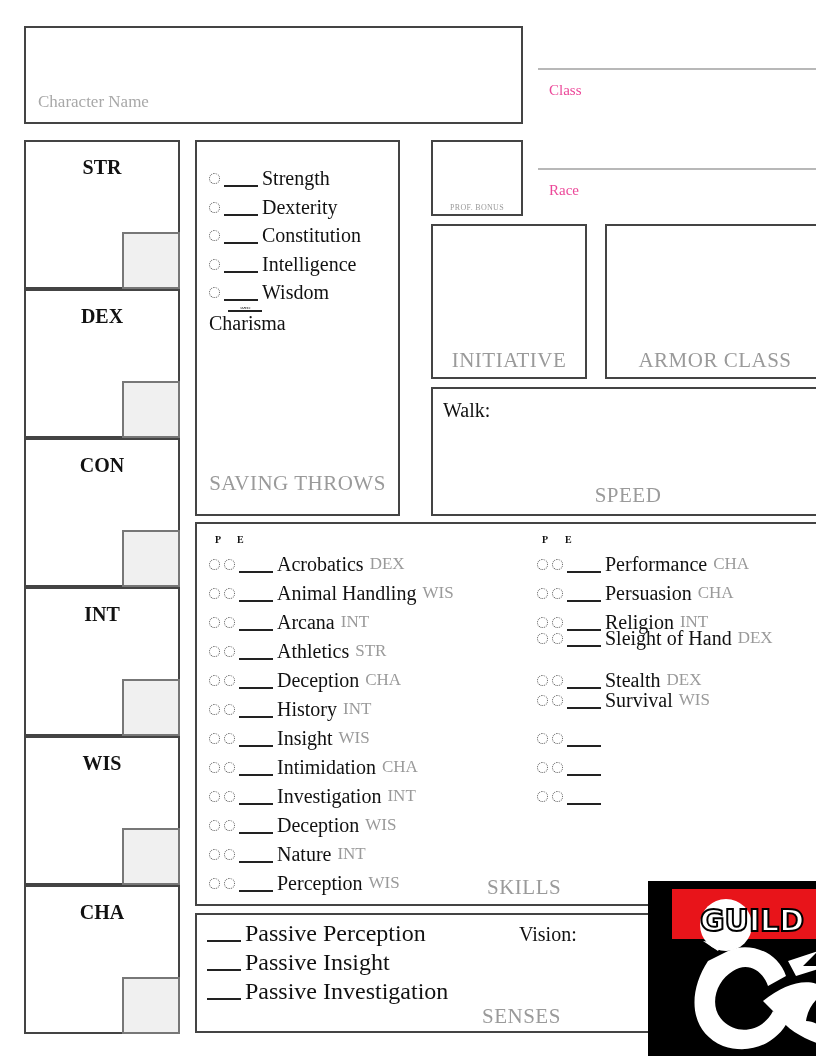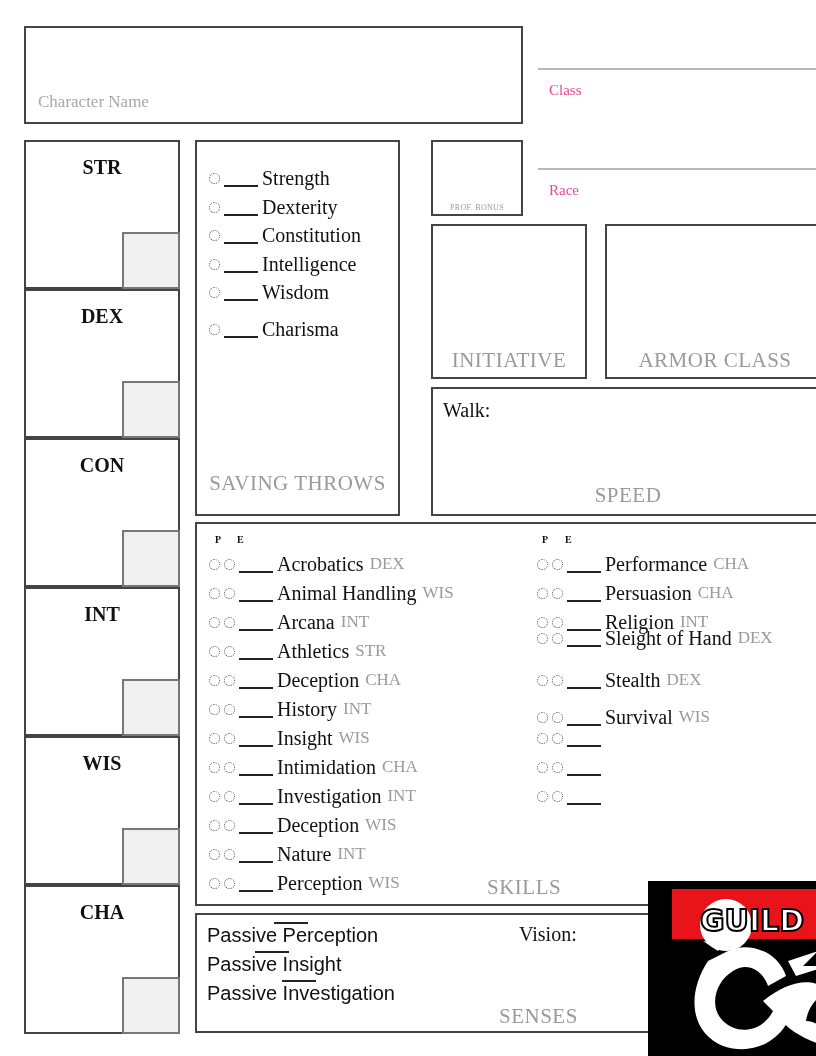--- a/index.html
+++ b/index.html
@@ -26,21 +26,21 @@
   #prof { left:431px; top:140px; width:92px; height:76px; }
   #prof .t { position:absolute; bottom:2px; left:0; right:0; text-align:center; font-size:8px; color:#9a9a9a; font-family:"Liberation Serif", serif; letter-spacing:0.3px; }
   #init { left:431px; top:224px; width:156px; height:155px; }
   #ac { left:605px; top:224px; width:220px; height:155px; }
   #speed { left:431px; top:387px; width:394px; height:129px; }
   #skills { left:195px; top:522px; width:630px; height:384px; }
   .skill-row { position:absolute; font-size:20px; font-family:"Liberation Serif", serif; height:28px; display:flex; align-items:center; white-space:nowrap; }
   .skill-row .attr { color:#9a9a9a; font-size:17px; margin-left:6px; }
   .pe { position:absolute; font-size:10px; font-weight:bold; font-family:"Liberation Serif", serif; }
   #senses { left:195px; top:913px; width:630px; height:120px; }
-  .sense-row { position:absolute; left:10px; font-size:20px; font-family:Liberation Sans, sans-serif; height:28px; display:flex; align-items:center;flex-direction:column; }
+  .sense-row { position:absolute; left:10px; font-size:24px; font-family:Liberation Serif, serif; height:28px; display:flex; align-items:center; }
   
   #logo { position:absolute; left:648px; top:881px; width:168px; height:175px; background:#000;padding-left:20px; }
 </style>
 </head>
 <body>
 
 <div class="box" id="name-box">
   <span class="ph">Character Name</span>
 </div>
 
@@ -94,21 +94,21 @@
   <div class="save-row" style="top:108px;">
       <span class="circle"></span>
       <span class="blank"></span>
       <span>Intelligence</span>
     </div>
   <div class="save-row" style="top:136px;">
       <span class="circle"></span>
       <span class="blank"></span>
       <span>Wisdom</span>
     </div>
-  <div class="save-row" style="top:173px;">
+  <div class="save-row" style="top:165px;flex-direction:column;">
       <span class="circle"></span>
       <span class="blank"></span>
       <span>Charisma</span>
     </div>
   <span class="label-gray" style="left:0; right:0; text-align:center; bottom:18px; font-size:21px;">SAVING THROWS</span>
 </div>
 
 <div class="box" id="prof">
   <span class="t">PROF. BONUS</span>
 </div>
@@ -247,21 +247,21 @@
         <span>Sleight of Hand</span>
         <span class="attr">DEX</span>
       </div>
       <div class="skill-row" style="left: 340px; top: 142px;">
         <span class="circle"></span>
         <span class="circle"></span>
         <span class="blank"></span>
         <span>Stealth</span>
         <span class="attr">DEX</span>
       </div>
-      <div class="skill-row" style="left: 340px; top: 179px; align-items: center;">
+      <div class="skill-row" style="left: 340px; top: 162px; align-items: center;">
         <span class="circle"></span>
         <span class="circle"></span>
         <span class="blank"></span>
         <span>Survival</span>
         <span class="attr">WIS</span>
       </div>
       <div class="skill-row" style="left: 340px; top: 200px;">
         <span class="circle"></span>
         <span class="circle"></span>
         <span class="blank"></span>
@@ -294,21 +294,21 @@
     </div>
   <div class="sense-row" style="top:33px;">
       <span class="blank"></span>
       <span>Passive Insight</span>
     </div>
   <div class="sense-row" style="top:62px;">
       <span class="blank"></span>
       <span>Passive Investigation</span>
     </div>
   <span style="position:absolute; left:322px; top:8px; font-size:20px; font-family:'Liberation Serif', serif;">Vision:</span>
-  <span class="label-gray" style="left:285px; bottom:2px; font-size:21px;margin-left:17px;">SENSES</span>
+  <span class="label-gray" style="left:285px; bottom:2px; font-size:21px;">SENSES</span>
 </div>
 
 <div id="logo">
   <svg width="168" height="175" viewBox="0 0 168 175">
     <rect x="4" y="8" width="160" height="50" fill="#e8141a"></rect>
     <circle cx="58" cy="44" r="26" fill="#fff"></circle>
     <text x="84" y="50" text-anchor="middle" font-family="DejaVu Sans, sans-serif" font-weight="bold" font-size="30" fill="#fff" stroke="#000" stroke-width="2">GUILD</text>
     <path d="M40 80 C 20 110, 20 150, 55 165 C 85 175, 110 160, 120 140 L 105 130 C 95 150, 70 155, 55 140 C 40 125, 48 100, 65 90 C 80 80, 95 90, 100 105 L 118 95 C 110 70, 80 60, 60 70 Z" fill="#fff"></path>
     <path d="M95 120 C 120 100, 145 95, 160 110 C 150 115, 140 125, 138 140 C 150 140, 160 150, 158 165 C 140 160, 120 150, 110 135 Z" fill="#fff"></path>
     <path d="M50 70 L 35 60 L 48 62 L 40 50 L 56 60 Z" fill="#fff"></path>

